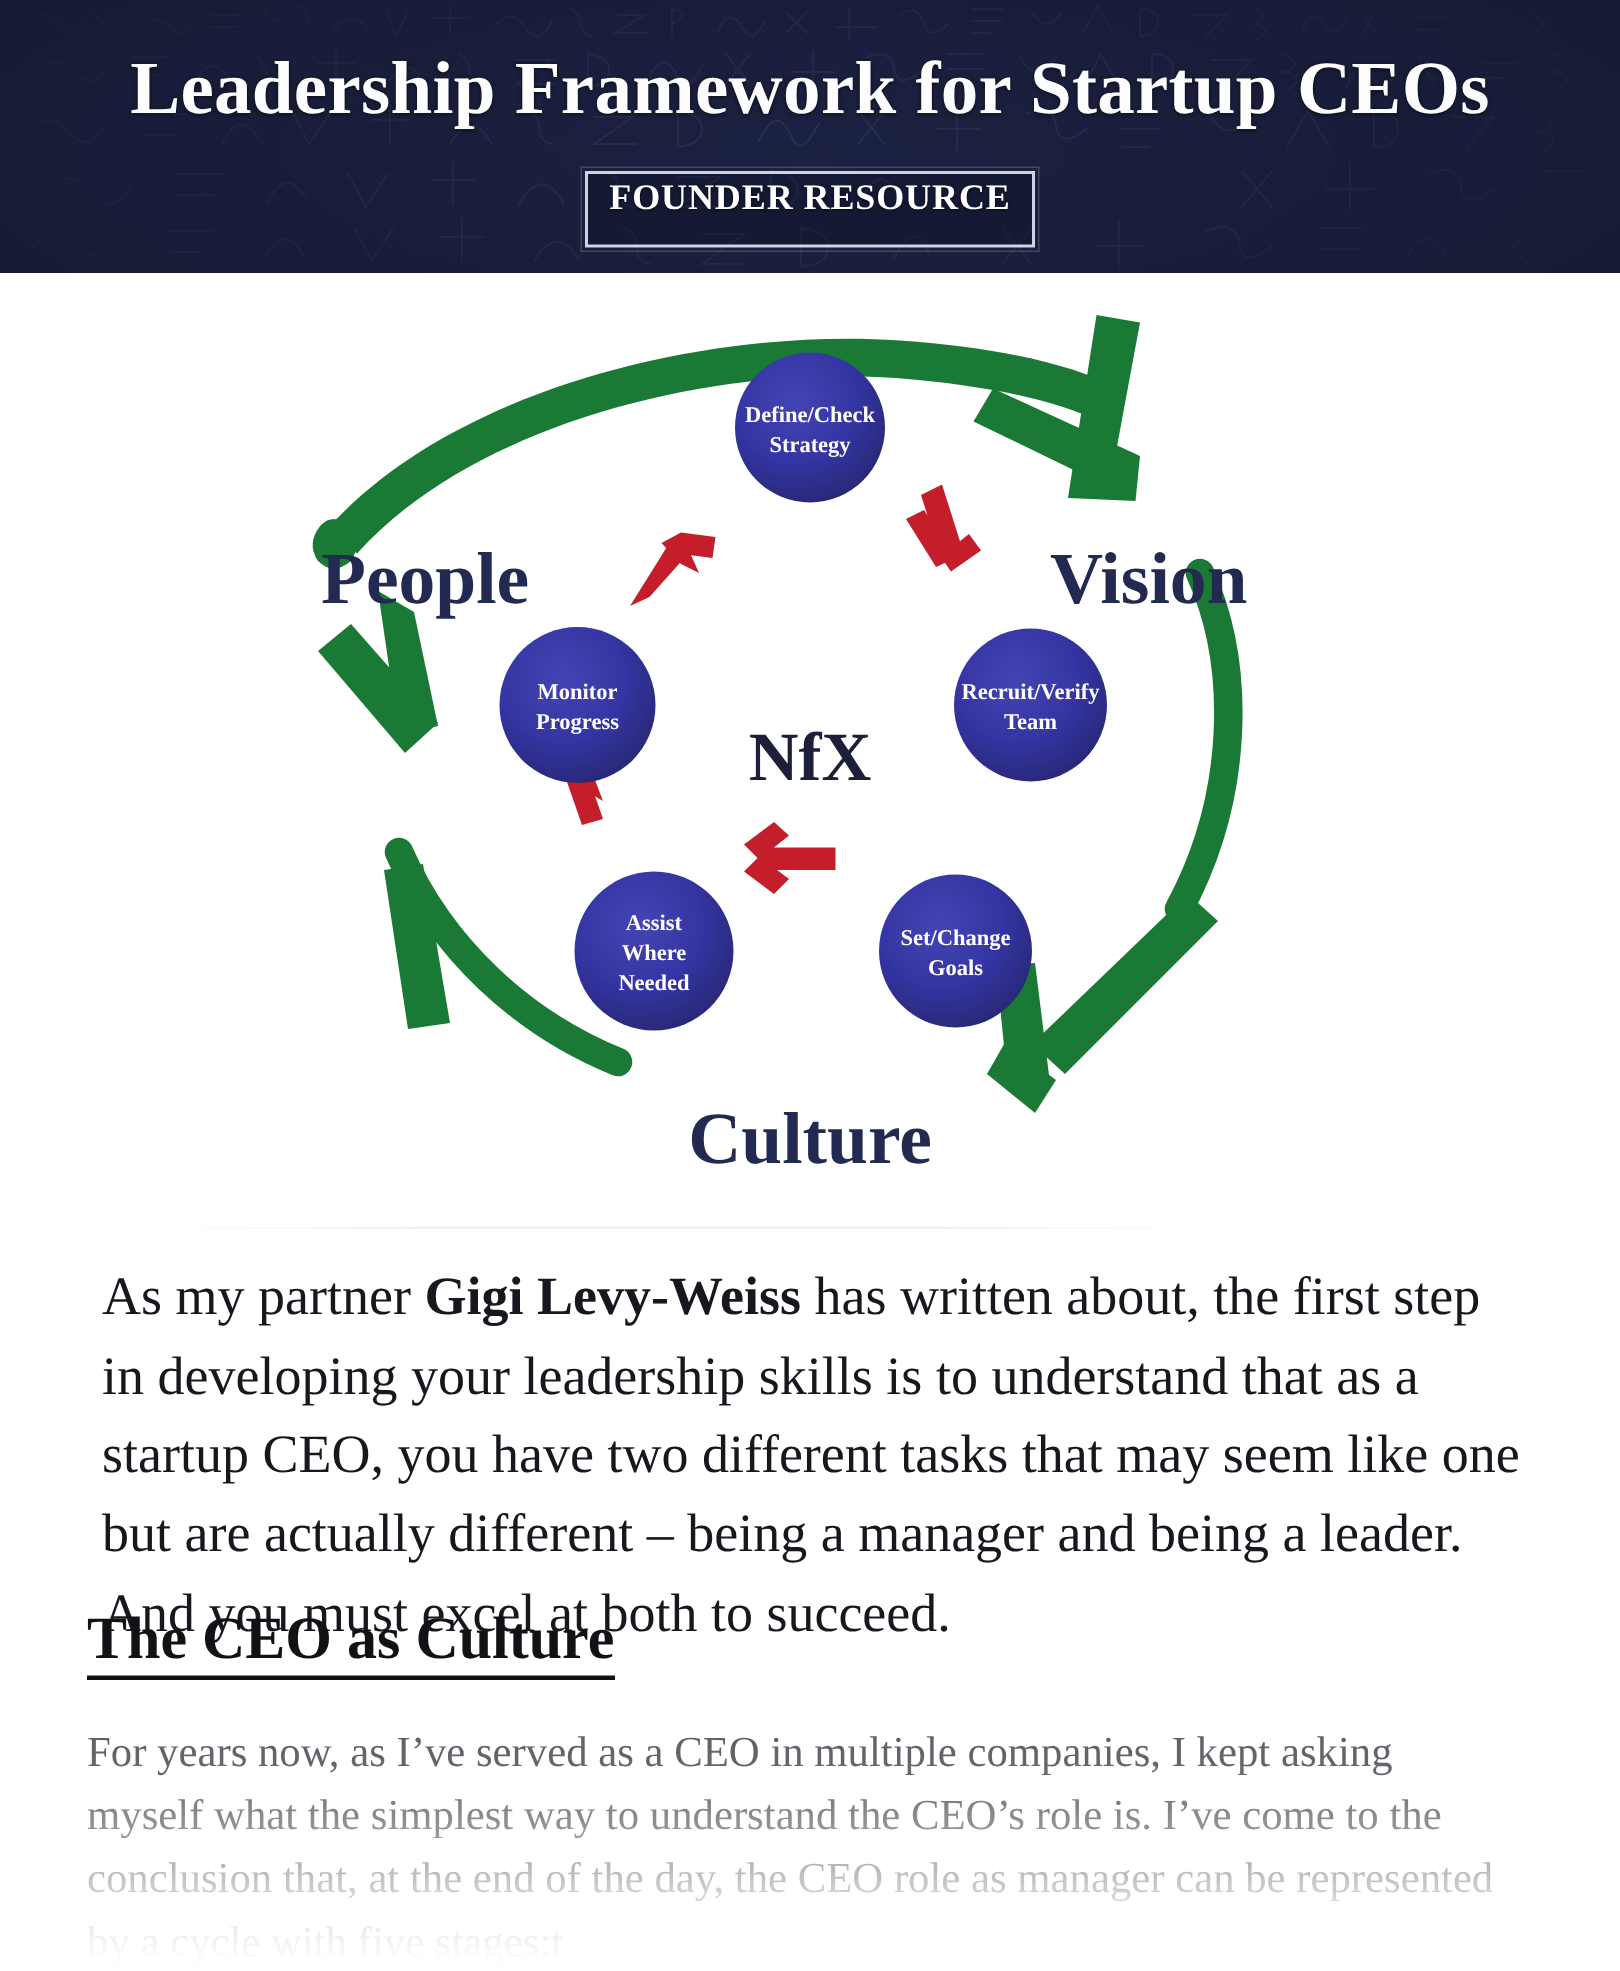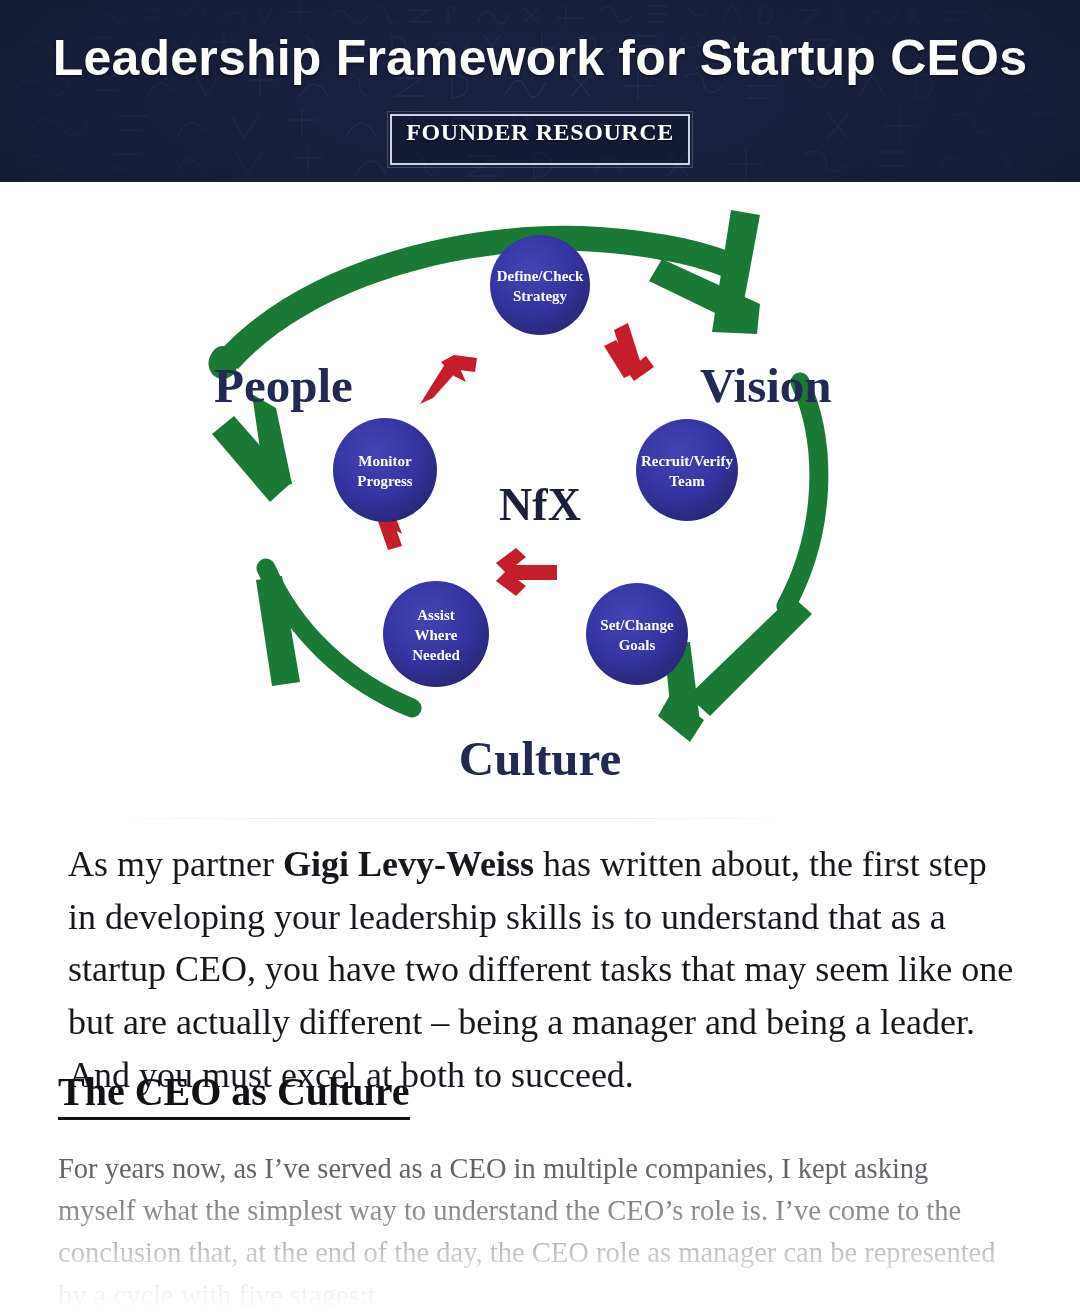--- a/index.html
+++ b/index.html
@@ -42,21 +42,21 @@
   }
   .header-title {
     position: absolute;
     left: 0; right: 0;
     top: 29px;
     text-align: center;
     color: #fdfdfd;
     font-size: 50px;
     font-weight: bold;
     letter-spacing: 0.2px;
-    font-family: Liberation Sans, sans-serif;
+    font-family: Liberation Serif, serif;
     text-shadow: 0 1px 3px rgba(0,0,0,0.6);
     white-space: nowrap;
   }
   .badge-wrap {
     position: absolute;
     left: 0; right: 0;
     top: 114px;
     display: flex;
     justify-content: center;
   }

